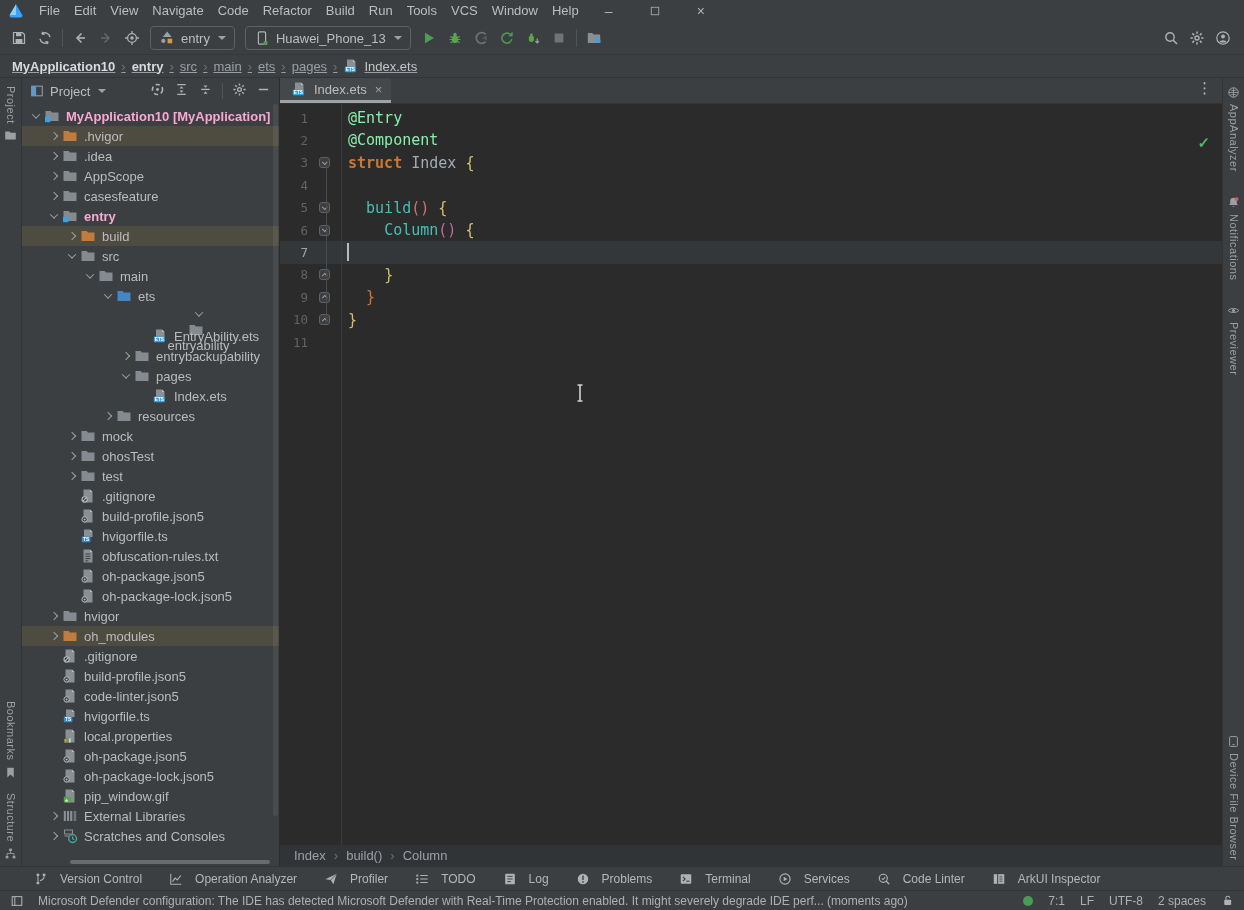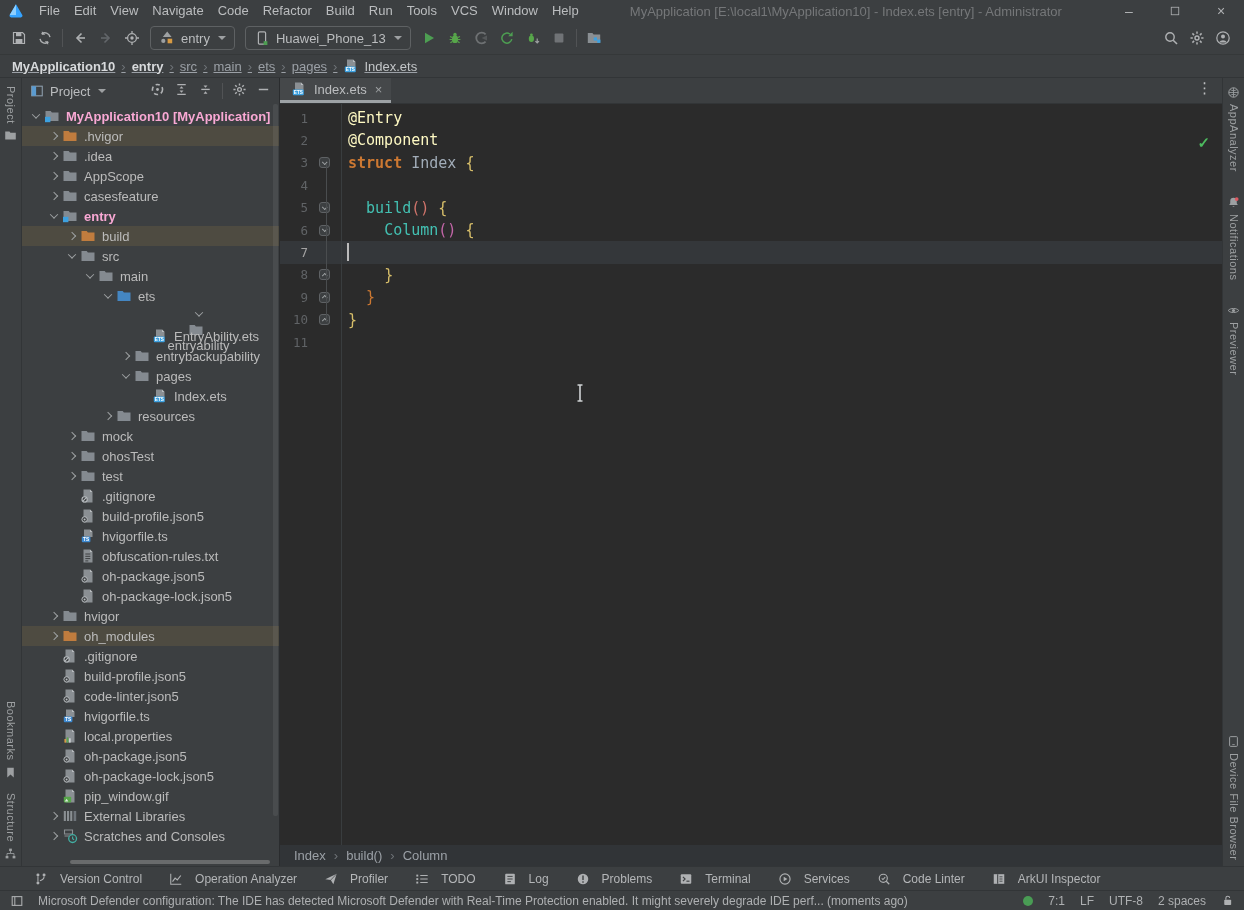--- a/index.html
+++ b/index.html
@@ -92,21 +92,21 @@
   .fold .chev.down { transform:rotate(45deg) translate(0,-1px); }
   .fold .chev.up { transform:rotate(-135deg) translate(-1px,0); }
   .fold-guide { position:absolute; left:46px; width:1px; background:#4A4D4F; }
   .code { flex:1; padding-top:3px; font:15px "DejaVu Sans Mono", monospace; position:relative; }
   .cline { height:22.4px; line-height:22.4px; white-space:pre; padding-left:6px; position:relative; }
   .cline.current { background:#34373A; }
   .caret-bar { position:absolute; left:5px; top:2px; width:2px; height:18px; background:#BBBBBB; }
   .bulb { position:absolute; left:11px; top:4px; width:13px; height:13px; }
   .bulb .b1 { width:11px; height:11px; border-radius:50%; background:#DBA93F; }
   .bulb .b2 { width:7px; height:1.5px; background:#C9CDD0; margin:1px auto 0; }
-  .tk-ann { color:#fef9c3; } .tk-kw { color:#CC7832; font-weight:bold; }
+  .tk-ann { color:#86efac; } .tk-kw { color:#CC7832; font-weight:bold; }
   .tk-id  { color:#A1ACB8; } .tk-fn { color:#43C0B2; }
   .tk-by  { color:#D8BF6A; } .tk-bo { color:#CC7832; }
   .tk-po  { color:#D0746B; } .tk-pm { color:#C366A8; } .tk-pl { color:#A9B7C6; }
   .insp-check { position:absolute; right:12px; top:30px; color:#4DBB5F; font-size:15px; font-weight:bold; }
   .editor-crumbs { height:21px; background:#313437; display:flex; align-items:center;
                    padding-left:14px; font-size:13px; color:#9BA0A6; flex:none; gap:8px; }
   .ec-sep { color:#6E7377; }
   .mouse-cursor { position:absolute; left:574px; top:383px; width:12px; height:20px; z-index:50; }
 
   
@@ -142,21 +142,20 @@
         <span class="menu-item">Navigate</span>
         <span class="menu-item">Code</span>
         <span class="menu-item">Refactor</span>
         <span class="menu-item">Build</span>
         <span class="menu-item">Run</span>
         <span class="menu-item">Tools</span>
         <span class="menu-item">VCS</span>
         <span class="menu-item">Window</span>
         <span class="menu-item">Help</span>
       </div>
-    <div class="win-title">MyApplication [E:\local1\MyApplication10] - Index.ets [entry] - Administrator</div>
     <div class="win-controls">
       <span class="win-btn">–</span>
       <span class="win-btn">
           <span class="ic" id="maxIc">
             <svg viewBox="0 0 16 16" xmlns="http://www.w3.org/2000/svg">
               <rect x="2" y="2" width="12" height="12" fill="none" stroke="#AFB1B3" stroke-width="1.3"></rect>
             </svg>
           </span>
         </span>
       <span class="win-btn">×</span>

